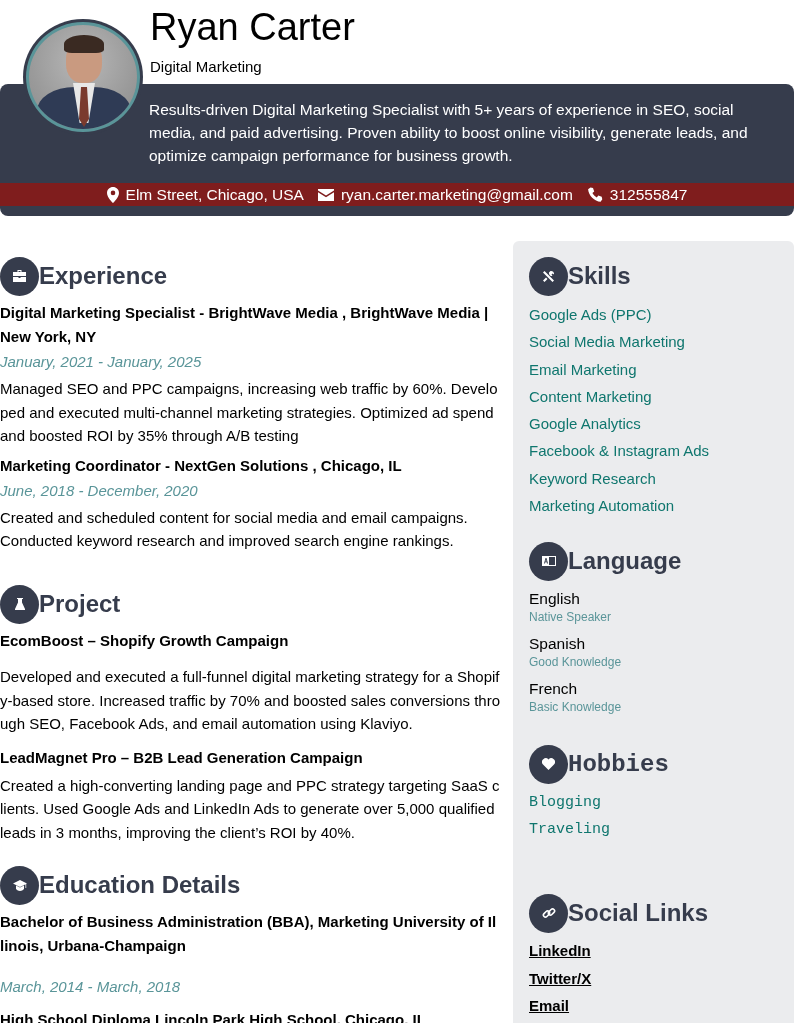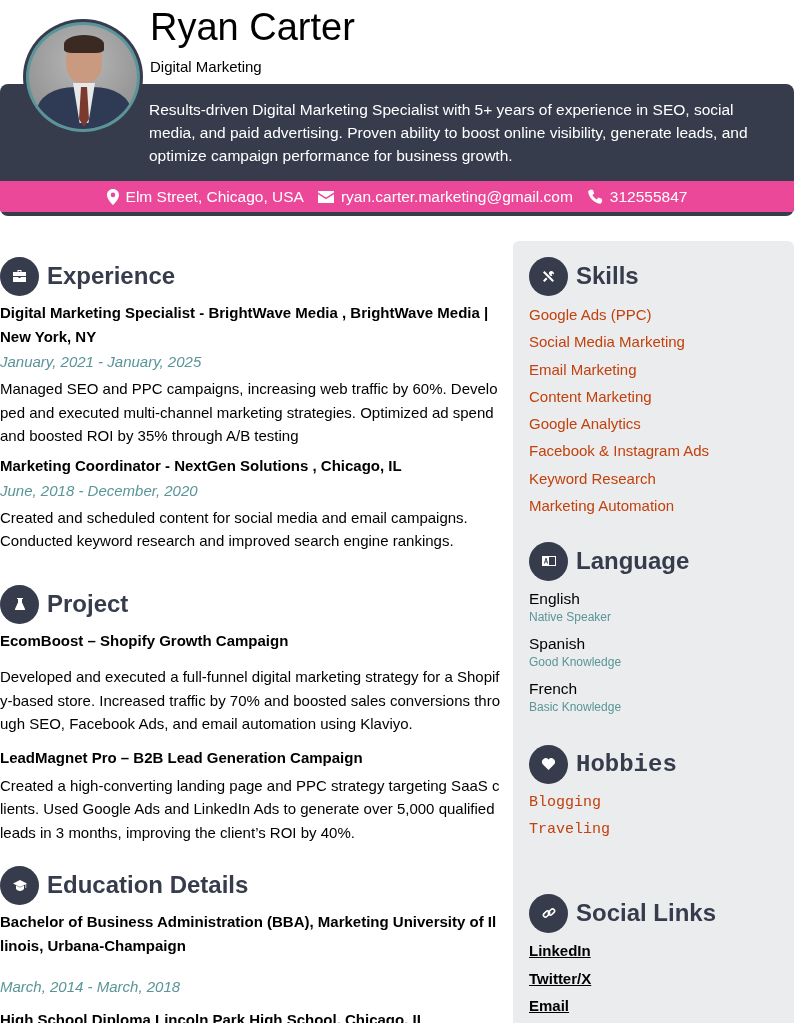--- a/index.html
+++ b/index.html
@@ -5,45 +5,45 @@
   * { box-sizing: border-box; margin: 0; padding: 0; }
   html, body { width: 794px; height: 1023px; overflow: hidden; background: #ffffff; }
   body { font-family: "Liberation Sans", sans-serif; color: #000; position: relative; }
 
   
   .header { position: relative; height: 216px; }
   .name { position: absolute; left: 150px; top: 6px; font-size: 38px; font-weight: 400; color: #000; letter-spacing: 0px; }
   .role { position: absolute; left: 150px; top: 58px; font-size: 15px; color: #000; }
   .summary-box { position: absolute; left: 0; top: 84px; width: 794px; height: 132px; background: #363c4c; border-radius: 8px; overflow: hidden; padding-left: 23px; }
   .summary-text { position: absolute; left: 149px; top: 14px; width: 620px; font-size: 15.5px; line-height: 23px; color: #ffffff; }
-  .contact-bar { position: absolute; left: 0; bottom: 4px; width: 100%; height: 31px; background: #ec4899; display: flex; align-items: center; justify-content: center; gap: 8px; color: #fff; font-size: 15.5px; }
+  .contact-bar { position: absolute; left: 0; bottom: 10px; width: 100%; height: 23px; background: #7f1d1d; display: flex; align-items: center; justify-content: center; gap: 8px; color: #fff; font-size: 15.5px; }
   .contact-item { display: flex; align-items: center; gap: 7px; }
   .contact-item svg { display: block; }
 
   .photo { position: absolute; left: 23px; top: 19px; width: 120px; height: 116px; border-radius: 50%; background: #363c4c; padding: 3px; z-index: 3; }
   .photo-inner { width: 100%; height: 100%; border-radius: 50%; border: 3px solid #5a9599; overflow: hidden; background: radial-gradient(circle at 50% 35%, #b8b8b8 0%, #9a9a9a 60%, #8a8a8a 100%); position: relative; }
   .photo-head { position: absolute; left: 37px; top: 14px; width: 36px; height: 44px; border-radius: 45% 45% 42% 42%; background: #c99a80; }
   .photo-hair { position: absolute; left: 35px; top: 10px; width: 40px; height: 18px; border-radius: 50% 50% 20% 20%; background: #3a2a22; }
   .photo-body { position: absolute; left: 8px; top: 62px; width: 94px; height: 60px; border-radius: 40% 40% 0 0; background: #2f3b55; }
   .photo-shirt { position: absolute; left: 44px; top: 58px; width: 22px; height: 40px; background: #e8e8e8; clip-path: polygon(0 0, 100% 0, 70% 100%, 30% 100%); }
   .photo-tie { position: absolute; left: 50px; top: 62px; width: 10px; height: 40px; background: #7a3a2e; clip-path: polygon(20% 0, 80% 0, 100% 80%, 50% 100%, 0 80%); }
 
   
   .main { position: absolute; left: 0; top: 216px; width: 500px; }
   .sidebar { position: absolute; left: 513px; top: 241px; width: 281px; height: 800px; background: #ebecee; border-radius: 6px 6px 0 0; padding: 0 0 0 16px; }
 
-  .section-head { display: flex; align-items: center; gap: 8px; height: 40px; }
+  .section-head { display: flex; align-items: center; height: 40px; }
   .section-icon { width: 39px; height: 39px; border-radius: 50%; background: #363c4c; display: flex; align-items: center; justify-content: center; color: #fff; flex-shrink: 0; }
   .section-title { font-size: 24px; font-weight: 700; color: #363c4c; }
 
   .entry-title { font-size: 15px; font-weight: 700; line-height: 24px; color: #000; }
   .entry-date { font-size: 15px; font-style: italic; color: #5a9599; line-height: 22px; }
   .entry-desc { font-size: 15px; line-height: 23.5px; color: #000; }
 
-  .list-item { font-size: 15px; line-height: 27.3px; color: #c2410c; }
+  .list-item { font-size: 15px; line-height: 27.3px; color: #0f766e; }
   .lang-name { font-size: 15.5px; line-height: 20px; color: #000; }
   .lang-level { font-size: 12px; color: #5a9599; line-height: 16px; margin-bottom: 9px; }
   .social-link { display: block; font-size: 15px; font-weight: 700; color: #000000; text-decoration: underline; line-height: 27.5px; }
 </style>
 </head>
 <body>
 
 <div class="header">
   <div class="summary-box">
     <div class="summary-text">Results-driven Digital Marketing Specialist with 5+ years of experience in SEO, social media, and paid advertising. Proven ability to boost online visibility, generate leads, and optimize campaign performance for business growth.</div>

